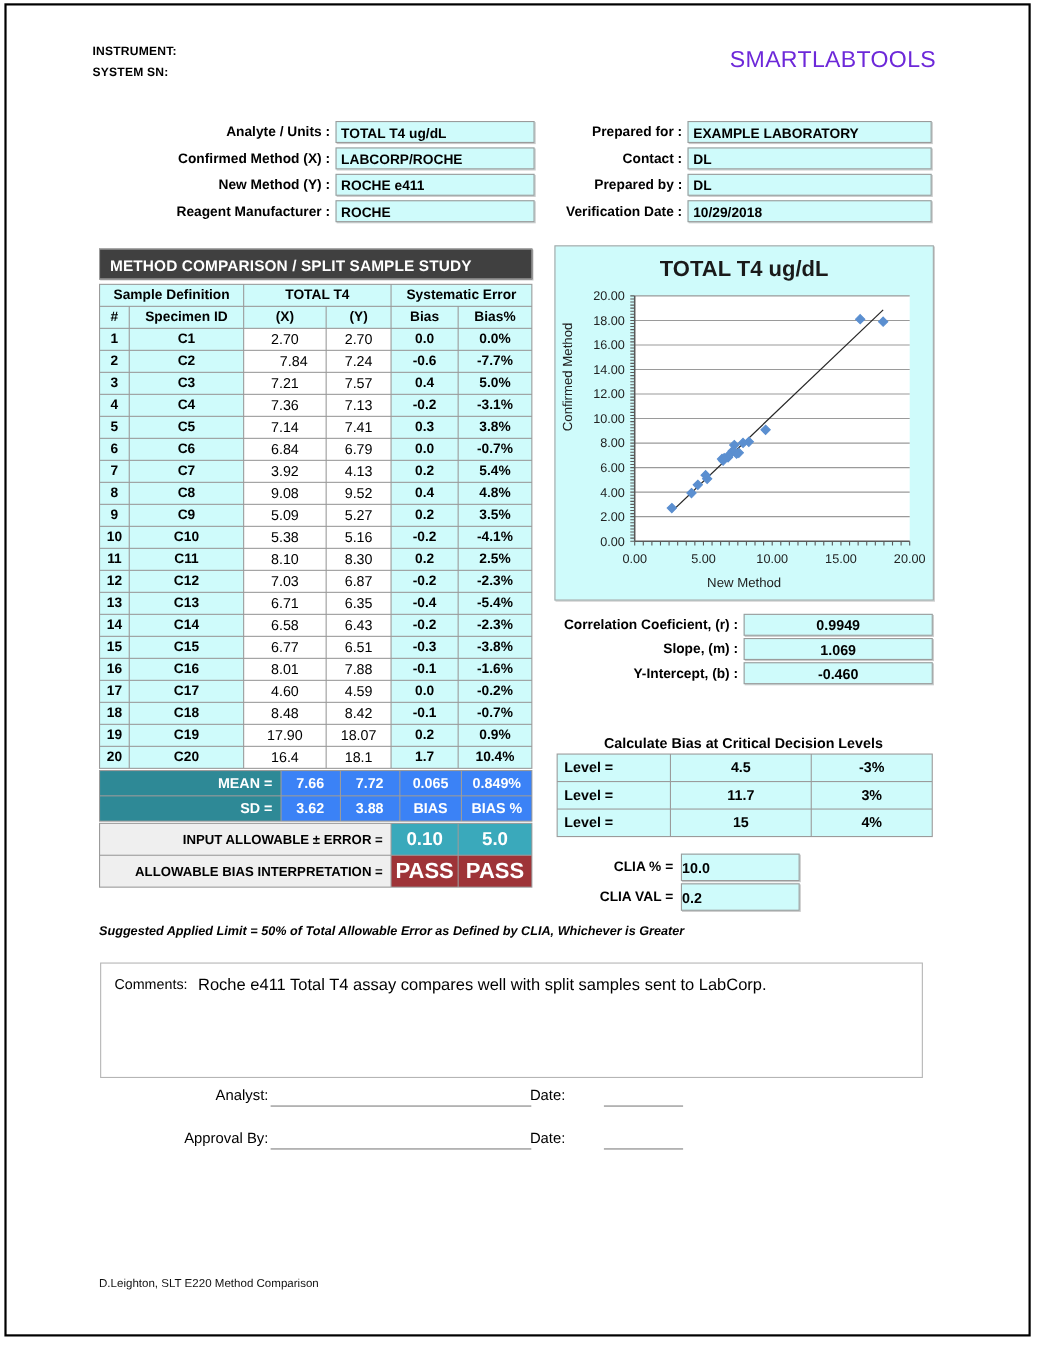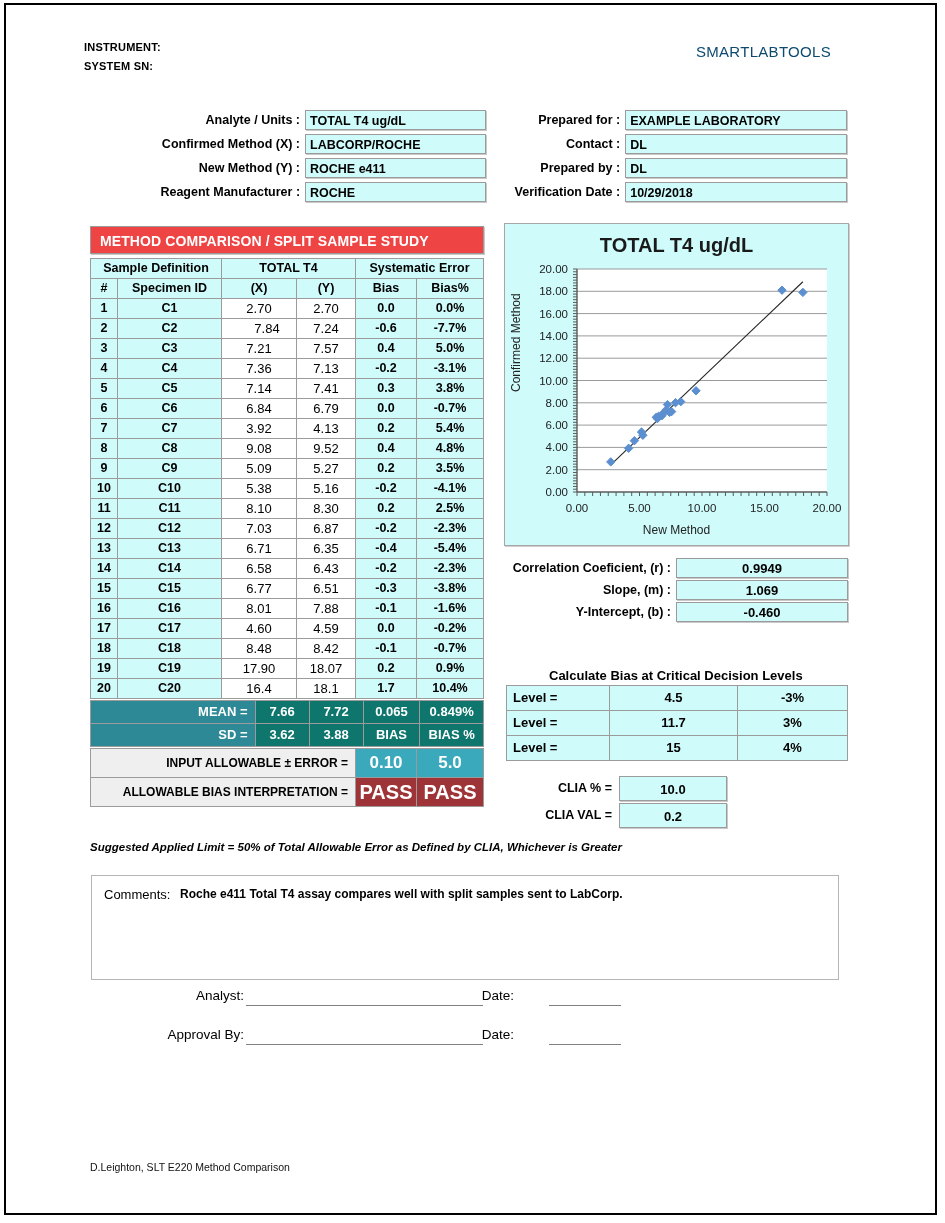--- a/index.html
+++ b/index.html
@@ -13,21 +13,21 @@
   .page{
     position:absolute;left:4px;top:3px;
     width:933px;height:1212px;
     border:2px solid #000;
     background:#fff;
     box-sizing:border-box;
   }
   
   .instr{position:absolute;left:78px;top:33px;font-size:11px;font-weight:bold;letter-spacing:.2px;}
   .instr div{line-height:19px;}
-  .brand{position:absolute;right:104px;top:38px;font-size:15px;color:#0c4a6e;font-weight:normal;letter-spacing:.3px;}
+  .brand{position:absolute;right:84px;top:38px;font-size:21px;color:#6d28d9;font-weight:normal;letter-spacing:.3px;}
 
   
   .inforow{display:flex;align-items:center;height:22px;margin-bottom:2px;}
   .infolabel{font-size:12.5px;font-weight:bold;text-align:right;padding-right:5px;white-space:nowrap;}
   .infoval{
     background:#cffbfb;border:1px solid #9b9b9b;
     box-shadow:1px 1px 0 #c9c9c9;
     height:20px;line-height:20px;
     font-size:12.5px;font-weight:bold;
     padding-left:4px;box-sizing:border-box;
@@ -36,36 +36,36 @@
   #infoLeft{position:absolute;left:135px;top:104px;width:345px;}
   #infoLeft .infolabel{width:160px;}
   #infoLeft .infoval{width:182px;}
   #infoRight{position:absolute;left:491px;top:104px;width:350px;}
   #infoRight .infolabel{width:125px;}
   #infoRight .infoval{width:225px;}
 
   
   #mcTable{position:absolute;left:84px;top:221px;width:394px;}
   .mc-title{
-    background:#ef4444;color:#fff;
+    background:#404040;color:#fff;
     font-size:14px;font-weight:bold;
     height:28px;line-height:28px;padding-left:9px;
     border:1px solid #9b9b9b;box-shadow:1px 1px 0 #c9c9c9;
     letter-spacing:.1px;box-sizing:border-box;
   }
   table.grid{border-collapse:separate;border-spacing:1px;width:100%;margin-top:4px;background:#9b9b9b;}
   table.grid td{
     background:#cffbfb;font-size:12.5px;font-weight:bold;
     text-align:center;height:19px;padding:0;line-height:19px;
   }
   table.grid td.white{background:#ffffff;font-weight:normal;font-size:13px;}
   table.grid td.hdr{background:#cffbfb;font-weight:bold;font-size:12.5px;}
   .sumtable{border-collapse:separate;border-spacing:1px;width:100%;background:#9b9b9b;margin-top:1px;}
   .sumtable td{height:22px;line-height:22px;padding:0;font-size:13px;font-weight:bold;text-align:center;}
-  td.tealc{background:#0f766e;color:#fff;margin-top:47px;}
+  td.tealc{background:#3b82f6;color:#fff;margin-top:47px;}
   td.tealr{background:#2e8996;color:#fff;text-align:right;padding-right:7px;}
   td.graylbl{background:#efefef;color:#000;text-align:right;padding-right:7px;font-size:12px;}
   td.lightteal{background:#3aa9bb;color:#fff;font-size:17px;}
   td.redpass{background:#9e3438;color:#fff;font-size:20px;font-weight:bold;}
   .sum3 td{height:28px;line-height:28px;}
   .footnote{
     position:absolute;left:84px;top:836px;
     font-size:11.5px;font-style:italic;font-weight:bold;color:#000;
   }
 
@@ -93,30 +93,30 @@
   #statsBox .infoval{width:172px;text-align:center;padding-left:0;font-size:13px;}
 
   .cdl-title{position:absolute;left:543px;top:663px;font-size:13px;font-weight:bold;}
   #cdlTable{position:absolute;left:500px;top:680px;width:342px;}
   #cdlTable table{border-collapse:separate;border-spacing:1px;width:100%;background:#9b9b9b;}
   #cdlTable td{background:#cffbfb;height:22px;line-height:22px;font-size:13px;font-weight:bold;text-align:center;}
   #cdlTable td.lvl{text-align:left;padding-left:6px;}
 
   #cliaBox{position:absolute;left:613px;top:770px;width:110px;}
   #cliaBox .inforow{height:26px;margin-bottom:1px;}
-  #cliaBox .infoval{width:108px;text-align:center;padding-left:0;height:25px;line-height:25px;font-size:13px;}
+  #cliaBox .infoval{width:108px;text-align:left;padding-left:0;height:25px;line-height:25px;font-size:13px;}
   .clia-lbl{position:absolute;font-size:12.5px;font-weight:bold;text-align:right;width:90px;left:516px;}
 
   
   #comments{
     position:absolute;left:85px;top:870px;width:748px;height:105px;
     border:1px solid #b5b5b5;box-sizing:border-box;background:#fff;
   }
   .cmt-label{position:absolute;left:12px;top:11px;font-size:13px;}
-  .cmt-text{position:absolute;left:88px;top:11px;font-size:12px;font-weight:bold;}
+  .cmt-text{position:absolute;left:88px;top:11px;font-size:15px;}
   .sig-lbl{position:absolute;text-align:right;font-size:13.5px;}
   .sig-line{position:absolute;border-bottom:1.6px solid #808080;height:0;}
 
   .footer{position:absolute;left:84px;top:1156px;font-size:10.5px;color:#111;}
 </style>
 </head>
 <body>
 
 <div class="page">
 

